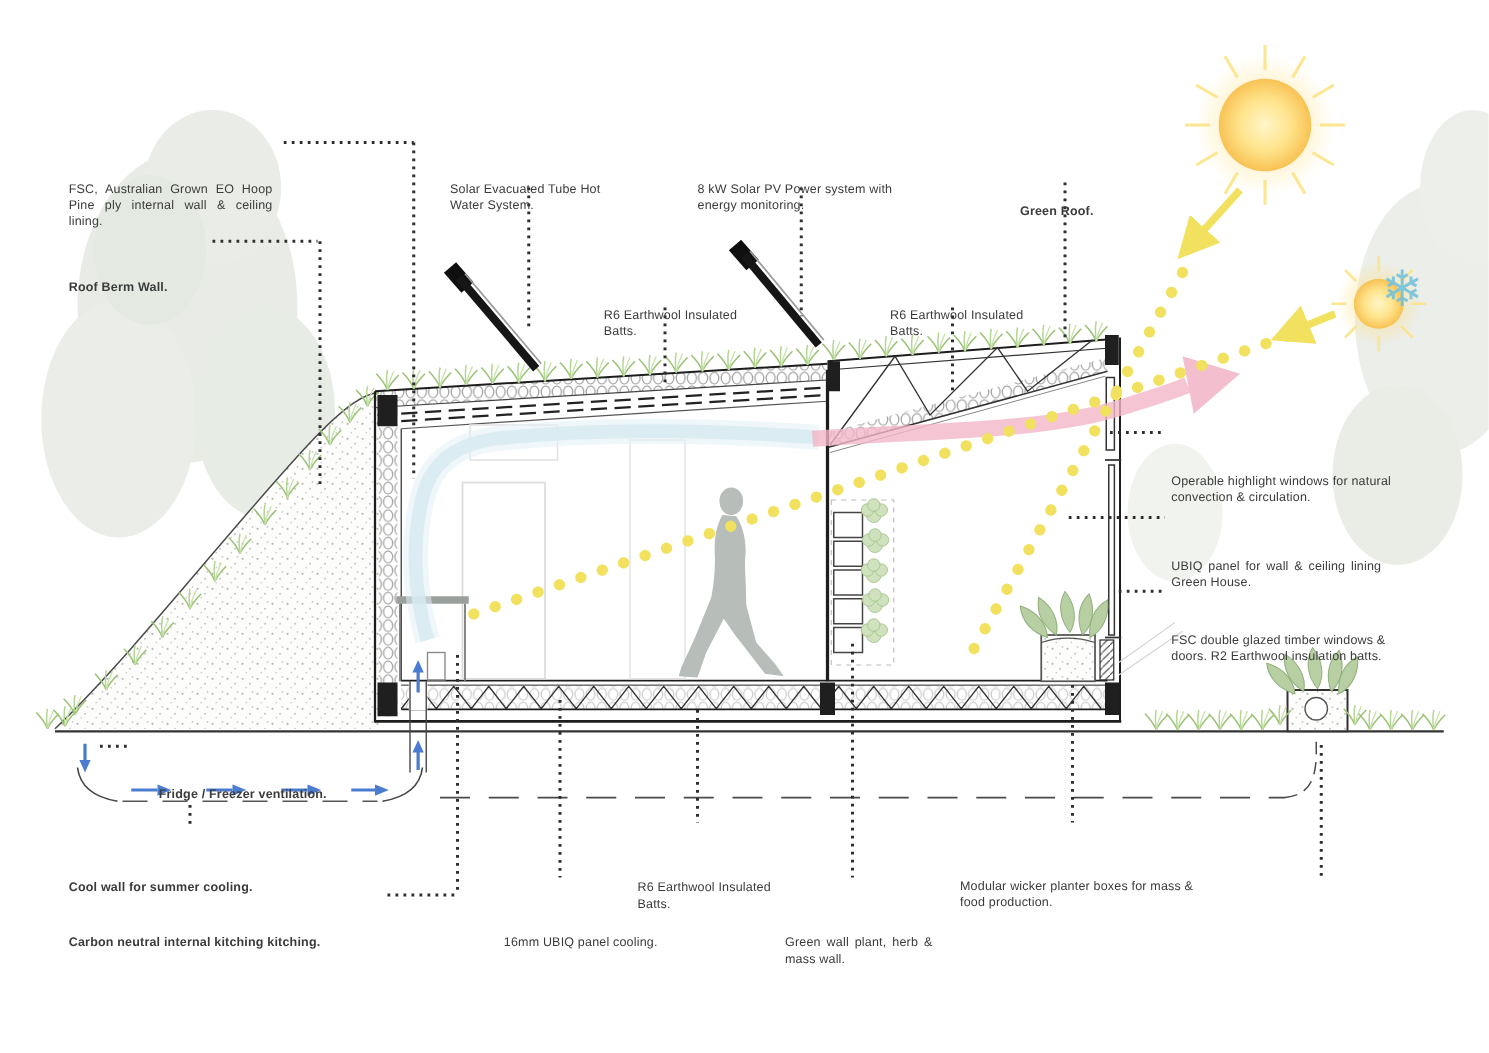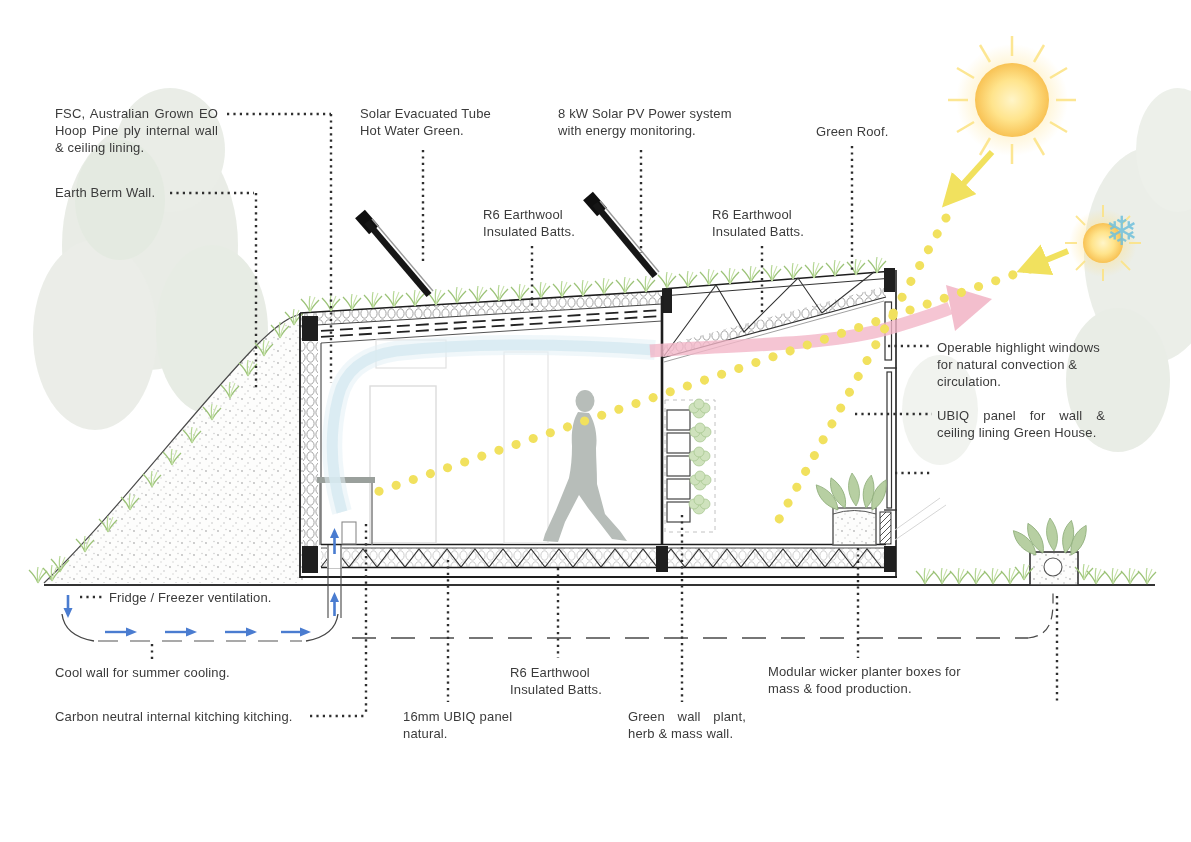--- a/index.html
+++ b/index.html
@@ -1,21 +1,21 @@
 <!DOCTYPE html>
 <html><head>
 <meta charset="utf-8">
 <style>
   html,body{margin:0;padding:0;background:#ffffff;}
   #canvas{position:relative;width:1191px;height:842px;background:#ffffff;overflow:hidden;
           font-family:"Liberation Sans",sans-serif;}
   #scene{position:absolute;left:0;top:0;}
-  .label{position:absolute;font-size:13px;line-height:1.3;letter-spacing:.15px;color:#3b3b3b;}
+  .label{position:absolute;font-size:10px;line-height:1.3;letter-spacing:.15px;color:#3b3b3b;margin-top:39px;}
   .j{text-align:justify;text-align-last:left;}
-  .nw{white-space:nowrap;}
+  .nw{white-space:nowrap;font-weight:bold;}
 </style>
 </head>
 <body>
 
 <div id="canvas">
 
 <svg id="scene" width="1191" height="842" viewBox="0 0 1191 842" xmlns="http://www.w3.org/2000/svg">
   <defs>
     <radialGradient id="sunCore">
       <stop offset="0%" stop-color="#fff5c8"></stop>
@@ -367,29 +367,30 @@
     <path d="M310,716 L366,716 M366,524 L366,716"></path>
     <path d="M448,560 L448,702"></path>
     <path d="M558,568 L558,658"></path>
     <path d="M682,515 L682,702"></path>
     <path d="M858,548 L858,658"></path>
     <path d="M1057,596 L1057,702"></path>
   </g>
 </svg>
 
 <div class="label j" style="left:55px;top:106px;width:163px">FSC, Australian Grown EO Hoop Pine ply internal wall &amp; ceiling lining.</div>
-<div class="label nw" style="left:55px;top:185px">Earth Berm Wall.</div>
-<div class="label" style="left:360px;top:106px;width:145px">Solar Evacuated Tube Hot Water Green.</div>
+<div class="label nw" style="left:55px;top:185px">Roof Berm Wall.</div>
+<div class="label" style="left:360px;top:106px;width:145px">Solar Evacuated Tube Hot Water System.</div>
 <div class="label" style="left:558px;top:106px;width:175px">8 kW Solar PV Power system with energy monitoring.</div>
 <div class="label nw" style="left:816px;top:124px">Green Roof.</div>
 <div class="label" style="left:483px;top:207px;width:112px">R6 Earthwool Insulated Batts.</div>
 <div class="label" style="left:712px;top:207px;width:112px">R6 Earthwool Insulated Batts.</div>
 <div class="label" style="left:937px;top:340px;width:178px">Operable highlight windows for natural convection &amp; circulation.</div>
 <div class="label j" style="left:937px;top:408px;width:168px">UBIQ panel for wall &amp; ceiling lining Green House.</div>
-<div class="label nw" style="left:109px;top:590px">Fridge / Freezer ventilation.</div>
+<div class="label" style="left:937px;top:467px;width:198px">FSC double glazed timber windows &amp; doors. R2 Earthwool insulation batts.</div>
+<div class="label nw" style="left:127px;top:590px">Fridge / Freezer ventilation.</div>
 <div class="label nw" style="left:55px;top:665px">Cool wall for summer cooling.</div>
 <div class="label nw" style="left:55px;top:709px">Carbon neutral internal kitching kitching.</div>
-<div class="label" style="left:403px;top:709px;width:125px">16mm UBIQ panel natural.</div>
+<div class="label" style="left:403px;top:709px;width:125px">16mm UBIQ panel cooling.</div>
 <div class="label" style="left:510px;top:665px;width:112px">R6 Earthwool Insulated Batts.</div>
 <div class="label j" style="left:628px;top:709px;width:118px">Green wall plant, herb &amp; mass wall.</div>
 <div class="label" style="left:768px;top:664px;width:205px">Modular wicker planter boxes for mass &amp; food production.</div>
 
 </div>
 
 </body></html>

